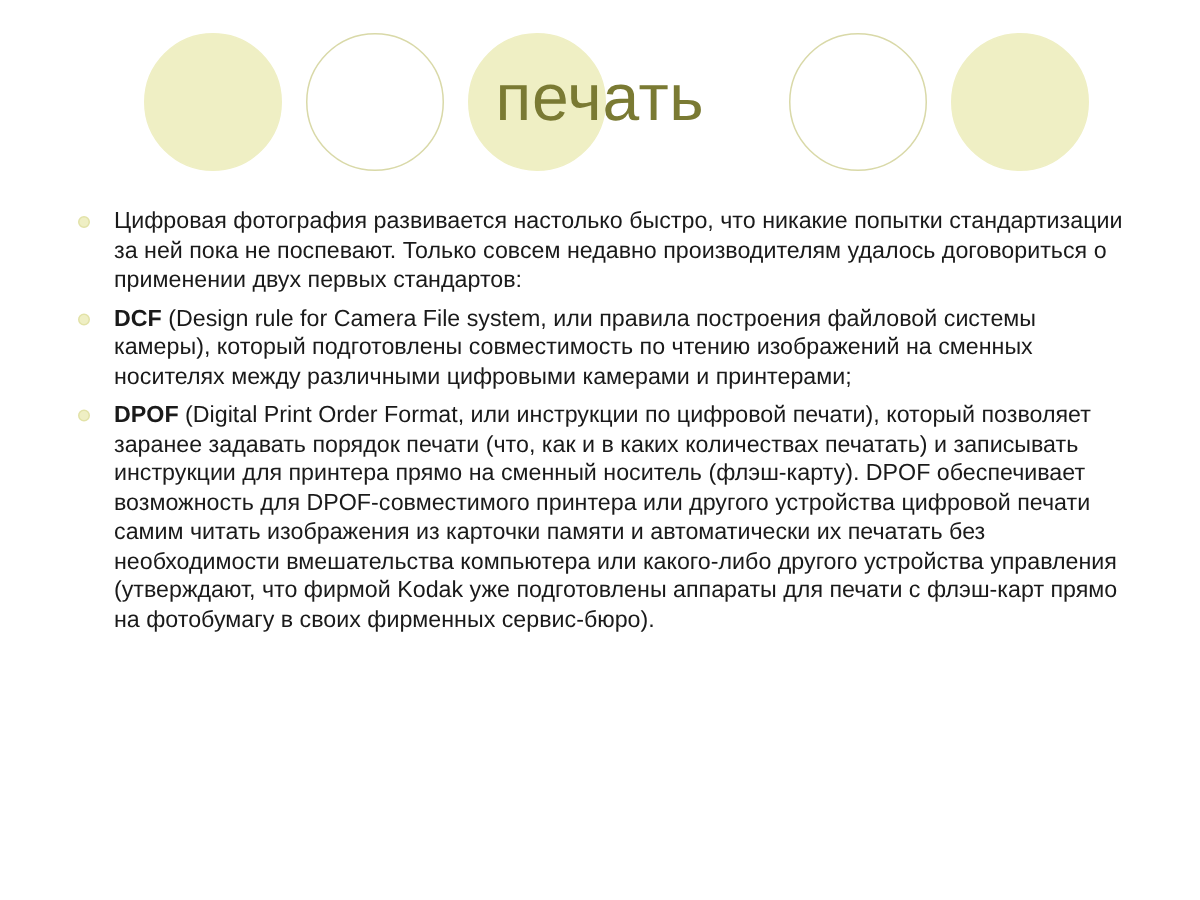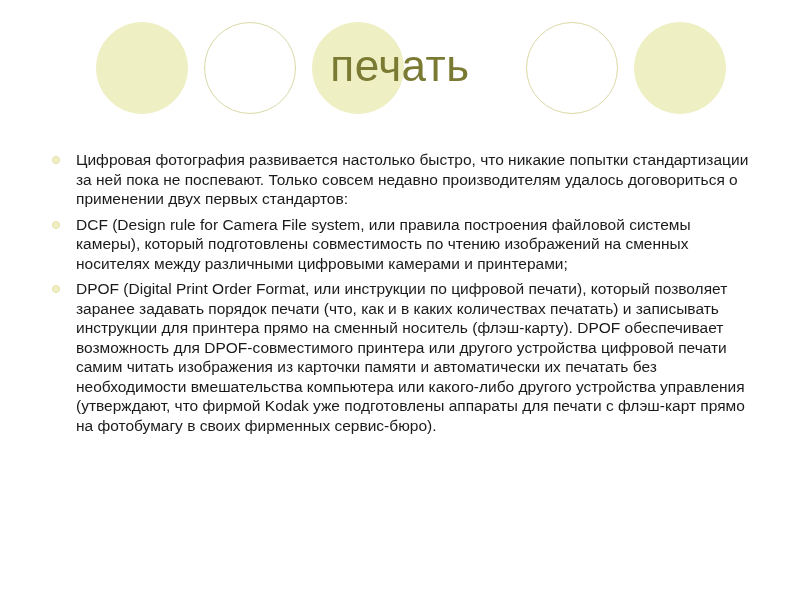--- a/index.html
+++ b/index.html
@@ -52,21 +52,20 @@
     color: #7a7a33;
     font-family: "Liberation Sans", sans-serif;
     font-weight: normal;
     letter-spacing: 0.5px;
   }
   .body {
     position: absolute;
     top: 138px;
     left: 42px;
     width: 716px;
-    margin-top: 12px;
   }
   .bullet-item {
     position: relative;
     padding-left: 34px;
     margin-bottom: 6px;
     font-size: 15.5px;
     line-height: 19.5px;
     color: #1a1a1a;
     text-align: left;
   }
@@ -75,21 +74,21 @@
     left: 10px;
     top: 6px;
     width: 8px;
     height: 8px;
     border-radius: 50%;
     background: #efefc4;
     border: 1px solid #e2e2a8;
     box-sizing: border-box;
   }
   .bullet-item .term {
-    font-weight: normal;
+    font-weight: bold;
   }
 </style>
 </head>
 <body>
 
 <div class="slide">
 
   <div class="decor-row">
     <div class="circle filled" style="left:0px;   top:0px;"></div>
     <div class="circle outline" style="left:108px; top:0px;"></div>

